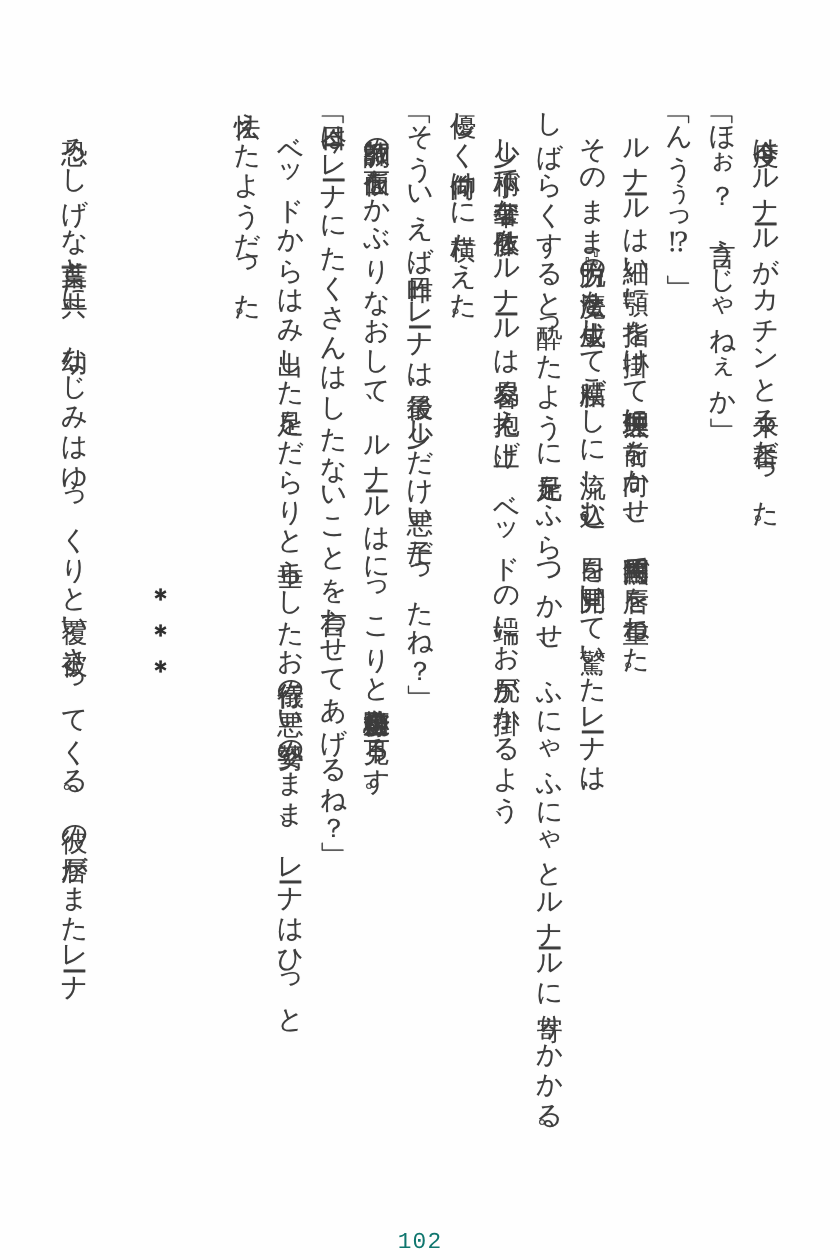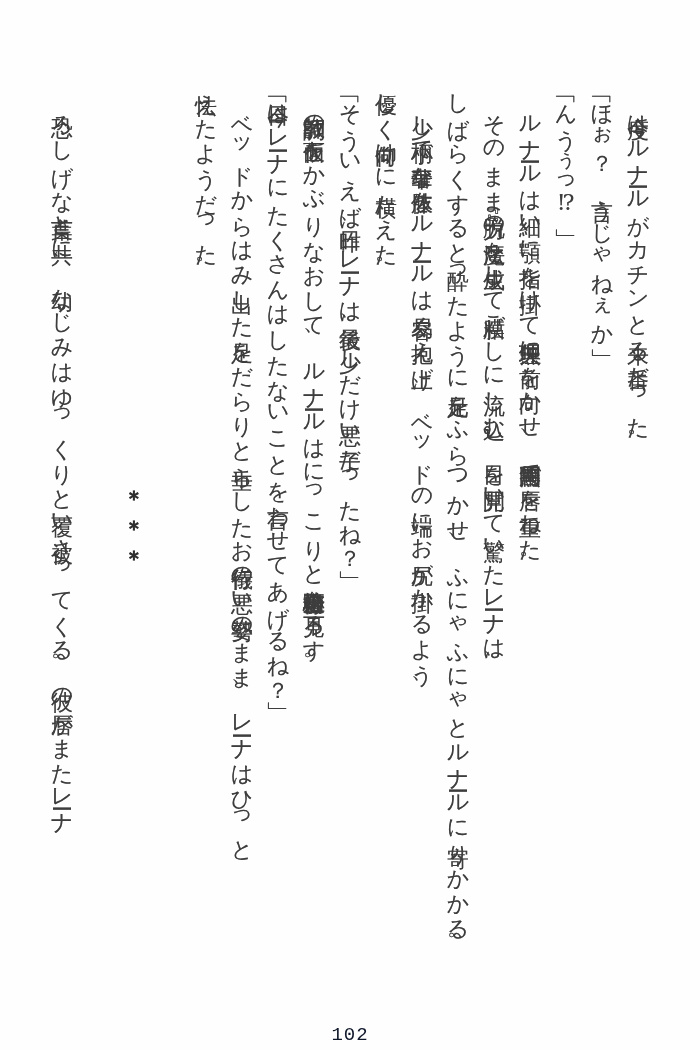--- a/index.html
+++ b/index.html
@@ -33,21 +33,21 @@
   .type-scene-break {
     padding-top: 397px;
     letter-spacing: 8px;
     color: #2e2e2e;
     font-weight: 600;
   }
   .page-number {
     position: absolute; left: 0; right: 0; bottom: 4px;
     text-align: center;
     font-family: "Liberation Mono", "DejaVu Sans Mono", monospace;
-    font-size: 19px; color: #0f172a; letter-spacing: 1px;
+    font-size: 19px; color: #0f766e; letter-spacing: 1px;
   }
 </style>
 </head>
 <body>
 
 <div class="page">
   <div class="text-area">
     <div class="col indent-full">今度はルナールがカチンと来る番だった。</div>
     <div class="col indent-half">「ほぉ？　言うじゃねぇか」</div>
     <div class="col indent-half">「んうぅっ⁉」</div>

